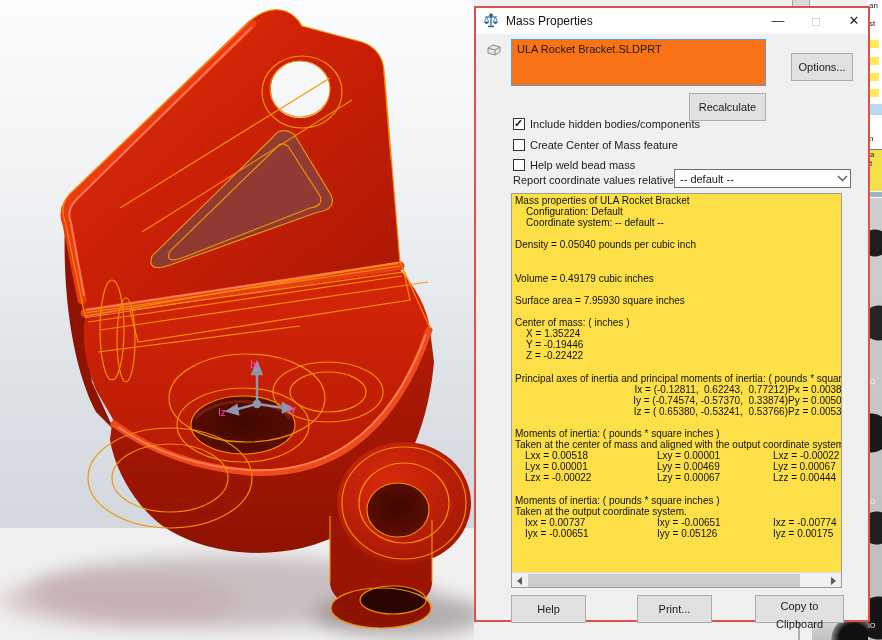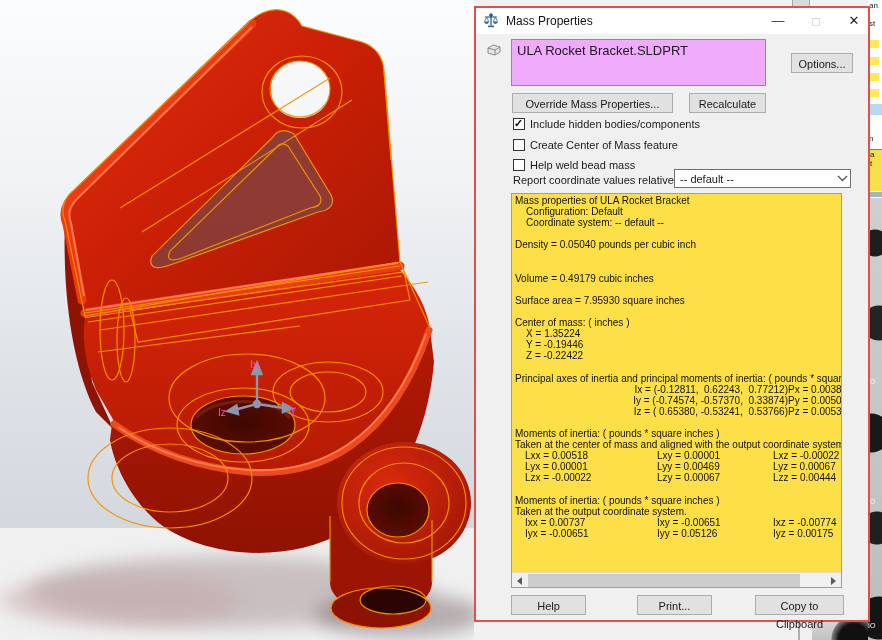--- a/index.html
+++ b/index.html
@@ -45,23 +45,23 @@
     display:flex;align-items:center;}
   .titlebar .app-icon{margin-left:7px;display:flex;}
   .titlebar .title{margin-left:7px;font-size:12px;color:#111;}
   .wc{position:absolute;top:0;height:26px;width:38px;text-align:center;line-height:26px;cursor:default;}
   .wc.min{left:283px;font-size:13px;color:#333;}
   .wc.max{left:321px;font-size:12px;color:#c9c9c9;}
   .wc.close{left:359px;font-size:13px;color:#222;}
 
   .part-icon{position:absolute;left:9px;top:34px;}
   .part-box{position:absolute;left:35px;top:31px;width:255px;height:47px;
-    background:#f0abfc;border:1px solid #5b9bd5;font-size:13px;padding:3px 5px;overflow:hidden;}
+    background:#f97316;border:1px solid #5b9bd5;font-size:11px;padding:3px 5px;overflow:hidden;}
   .btn{position:absolute;background:#e1e1e1;border:1px solid #adadad;font-size:11px;
-    color:#1a1a1a;text-align:center;line-height:18px;height:20px;cursor:default;
+    color:#1a1a1a;text-align:center;line-height:18px;height:28px;cursor:default;
     font-family:"Liberation Sans",sans-serif;}
   .btn-options{left:315px;top:45px;width:62px;}
   .btn-override{left:36px;top:85px;width:161px;}
   .btn-recalc{left:213px;top:85px;width:77px;}
   .btn-help{left:35px;top:587px;width:75px;}
   .btn-print{left:161px;top:587px;width:75px;}
   .btn-copy{left:279px;top:587px;width:89px;}
 
   .checkbox-row{position:absolute;left:37px;height:14px;display:flex;align-items:center;font-size:11px;}
   .cb{width:12px;height:12px;background:#fff;border:1px solid #333;margin-right:5px;
@@ -273,21 +273,20 @@
           <path d="M3,6 L10,8 L15,5 M10,8 L10,13" fill="none"></path>
         </g>
       </svg>
     </span>
 
     <div class="part-box">
       <span>ULA Rocket Bracket.SLDPRT</span>
     </div>
 
     <button class="btn btn-options">Options...</button>
-    <button class="btn btn-override">Override Mass Properties...</button>
     <button class="btn btn-recalc">Recalculate</button>
 
     <div class="checkbox-row cbr0 checked">
       <span class="cb"></span>
       <span>Include hidden bodies/components</span>
     </div>
     <div class="checkbox-row cbr1">
       <span class="cb"></span>
       <span>Create Center of Mass feature</span>
     </div>

